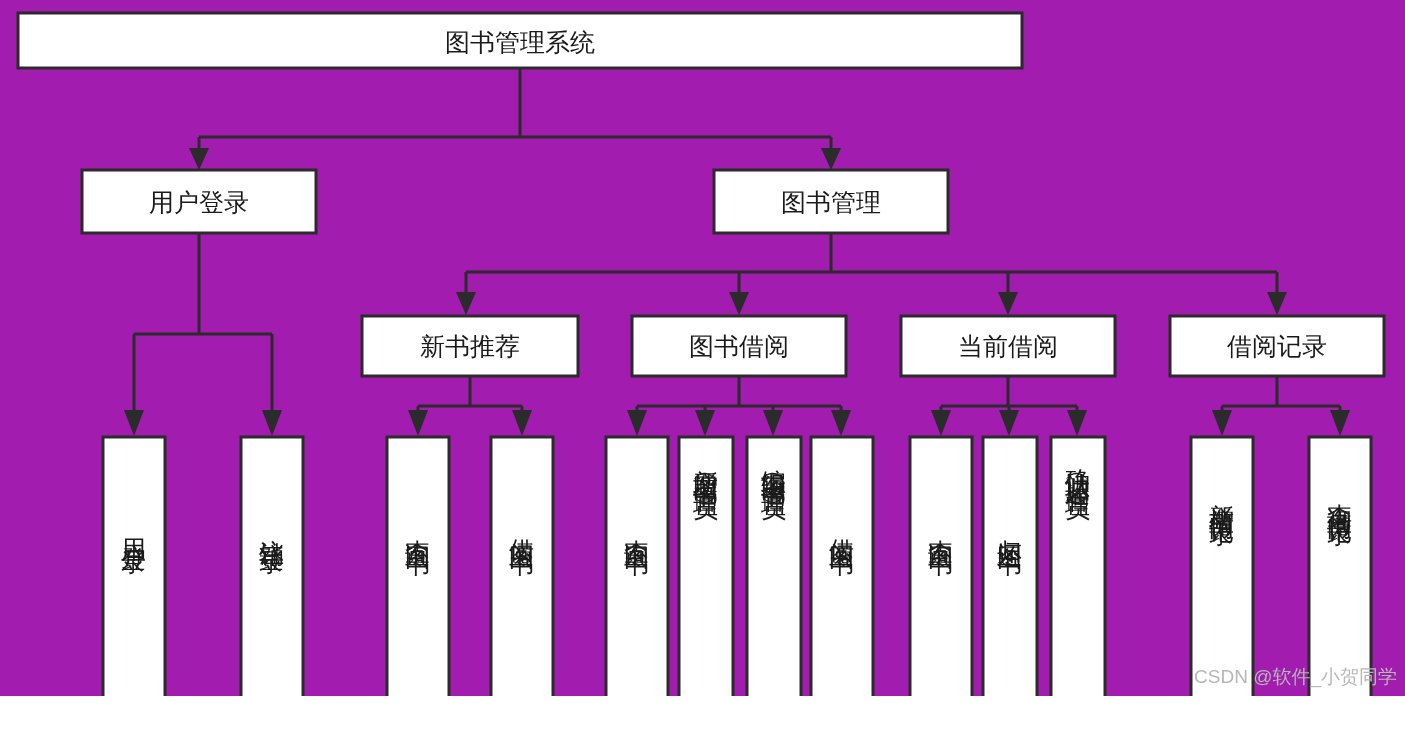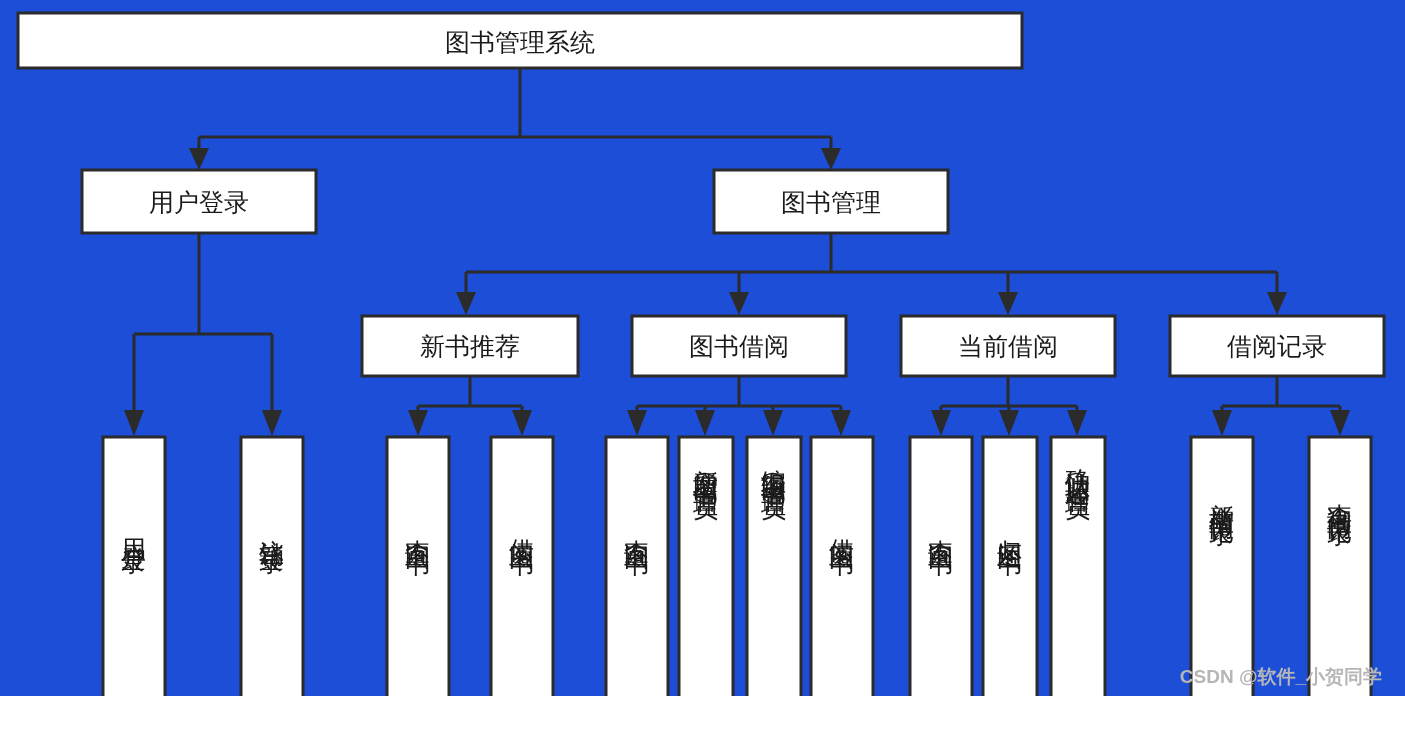--- a/index.html
+++ b/index.html
@@ -7,21 +7,21 @@
     padding: 0;
     background: #ffffff;
   }
   body {
     font-family: "Liberation Sans", "DejaVu Sans", sans-serif;
   }
   #diagram-root {
     position: relative;
     width: 1405px;
     height: 696px;
-    background: #1d4ed8;
+    background: #a21caf;
     overflow: hidden;
   }
   svg#flow-svg {
     position: absolute;
     left: 0;
     top: 0;
     width: 1405px;
     height: 747px;
   }
   .node-rect {
@@ -49,28 +49,27 @@
   .node-label-v {
     font-family: "Liberation Sans", "DejaVu Sans", sans-serif;
     font-size: 25px;
     fill: #1a1a1a;
     writing-mode: vertical-rl;
     text-orientation: upright;
     letter-spacing: 4px;
   }
   .watermark-text {
     position: absolute;
-    right: 23px;
+    right: 8px;
     bottom: 6px;
     font-family: "Liberation Sans", "DejaVu Sans", sans-serif;
     font-size: 19px;
     color: #b6b6b6;
     white-space: nowrap;
     pointer-events: none;
-    font-weight: bold;
   }
 </style>
 </head>
 <body>
 
 <div id="diagram-root">
 
   <svg id="flow-svg" viewBox="0 0 1405 747">
 
     <g>

